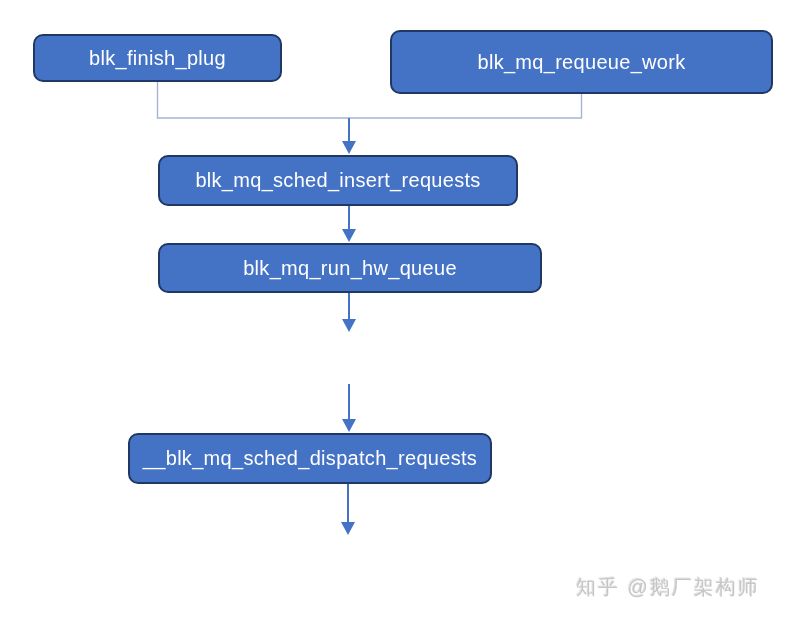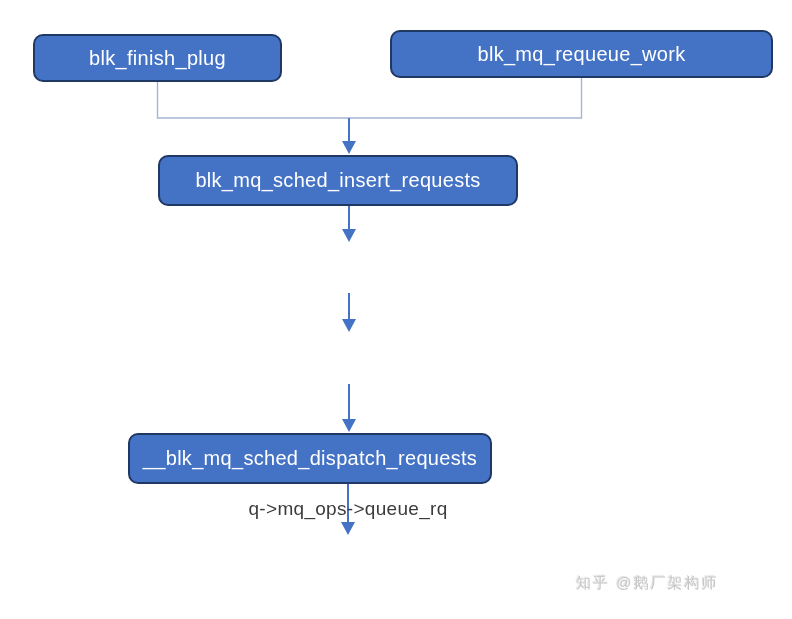--- a/index.html
+++ b/index.html
@@ -12,34 +12,34 @@
   .arrow-line { stroke:var(--arrow); stroke-width:2; fill:none; }
   .arrow-head { fill:var(--arrow); stroke:none; }
   .node {
     position:absolute; box-sizing:border-box; z-index:2;
     display:flex; align-items:center; justify-content:center;
     background:var(--node-fill); border:2px solid var(--node-border);
     border-radius:10px; color:var(--node-text);
     font-size:20px; letter-spacing:0.3px; white-space:nowrap;
   }
   .n1 { left:33px;  top:34px;  width:249px; height:48px; }
-  .n2 { left:390px; top:30px;  width:383px; height:48px; }
+  .n2 { left:390px; top:30px;  width:383px; height:64px; }
   .n3 { left:158px; top:155px; width:360px; height:51px; }
   .n4 { left:158px; top:243px; width:384px; height:50px; }
   .n5 { left:128px; top:333px; width:440px; height:51px; }
   .n6 { left:128px; top:433px; width:364px; height:51px; }
   .n7 { left:128px; top:537px; width:441px; height:49px; }
   .edge-label {
     position:absolute; left:348px; top:498px; transform:translateX(-50%);
     z-index:2; color:var(--label-text); font-size:19px; letter-spacing:0.3px;
     white-space:nowrap;
   }
   .watermark {
     position:absolute; left:576px; top:574px; z-index:3;
-    color:var(--watermark); font-size:15px; letter-spacing:2px; white-space:nowrap;
+    color:var(--watermark); font-size:20px; letter-spacing:2px; white-space:nowrap;
     text-shadow:1px 1px 1px rgba(255,255,255,0.95), -1px -1px 1px rgba(150,150,150,0.35);
   }
 </style>
 </head>
 <body>
 
 <div class="canvas">
 
   <svg class="wires" width="792" height="619" viewBox="0 0 792 619">
 
@@ -60,22 +60,22 @@
     <path class="arrow-line" d="M348 484 V522"></path>
     <polygon class="arrow-head" points="341,522 355,522 348,535"></polygon>
   </svg>
 
   <div class="node n1">blk_finish_plug</div>
 
   <div class="node n2">blk_mq_requeue_work</div>
 
   <div class="node n3">blk_mq_sched_insert_requests</div>
 
+  <div class="node n4">blk_mq_run_hw_queue</div>
 
 
   <div class="node n6">__blk_mq_sched_dispatch_requests</div>
 
-  <div class="edge-label">q-&gt;mq_ops-&gt;queue_rq</div>
 
 
   <div class="watermark">知乎 @鹅厂架构师</div>
 
 </div>
 
 </body></html>

